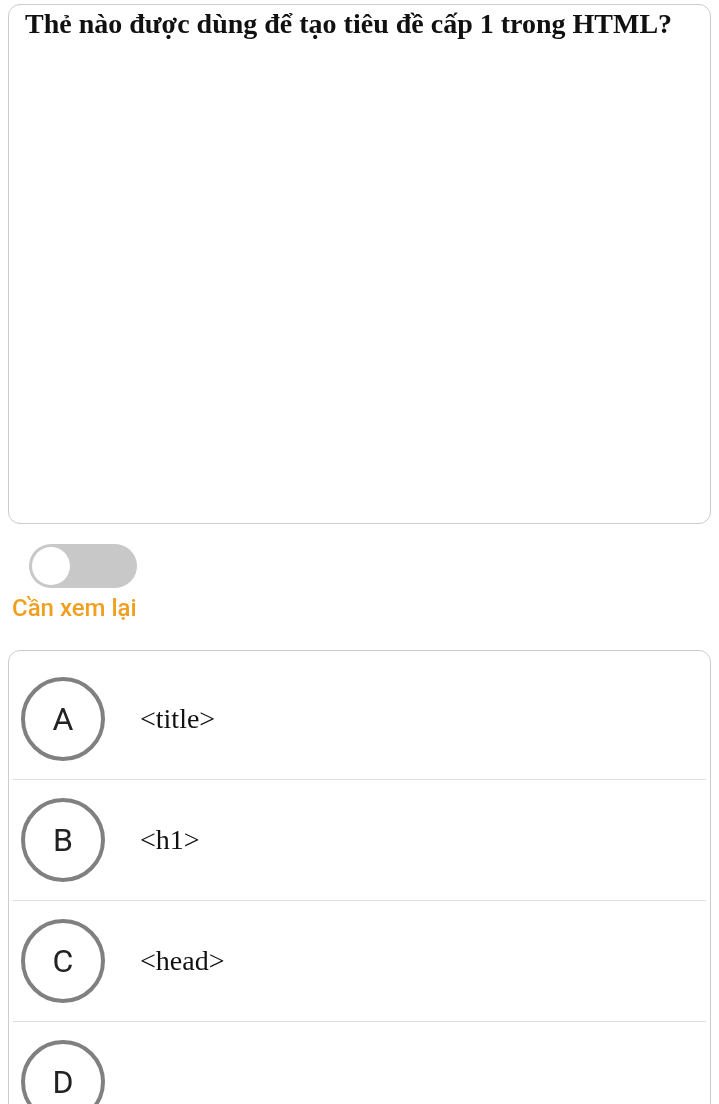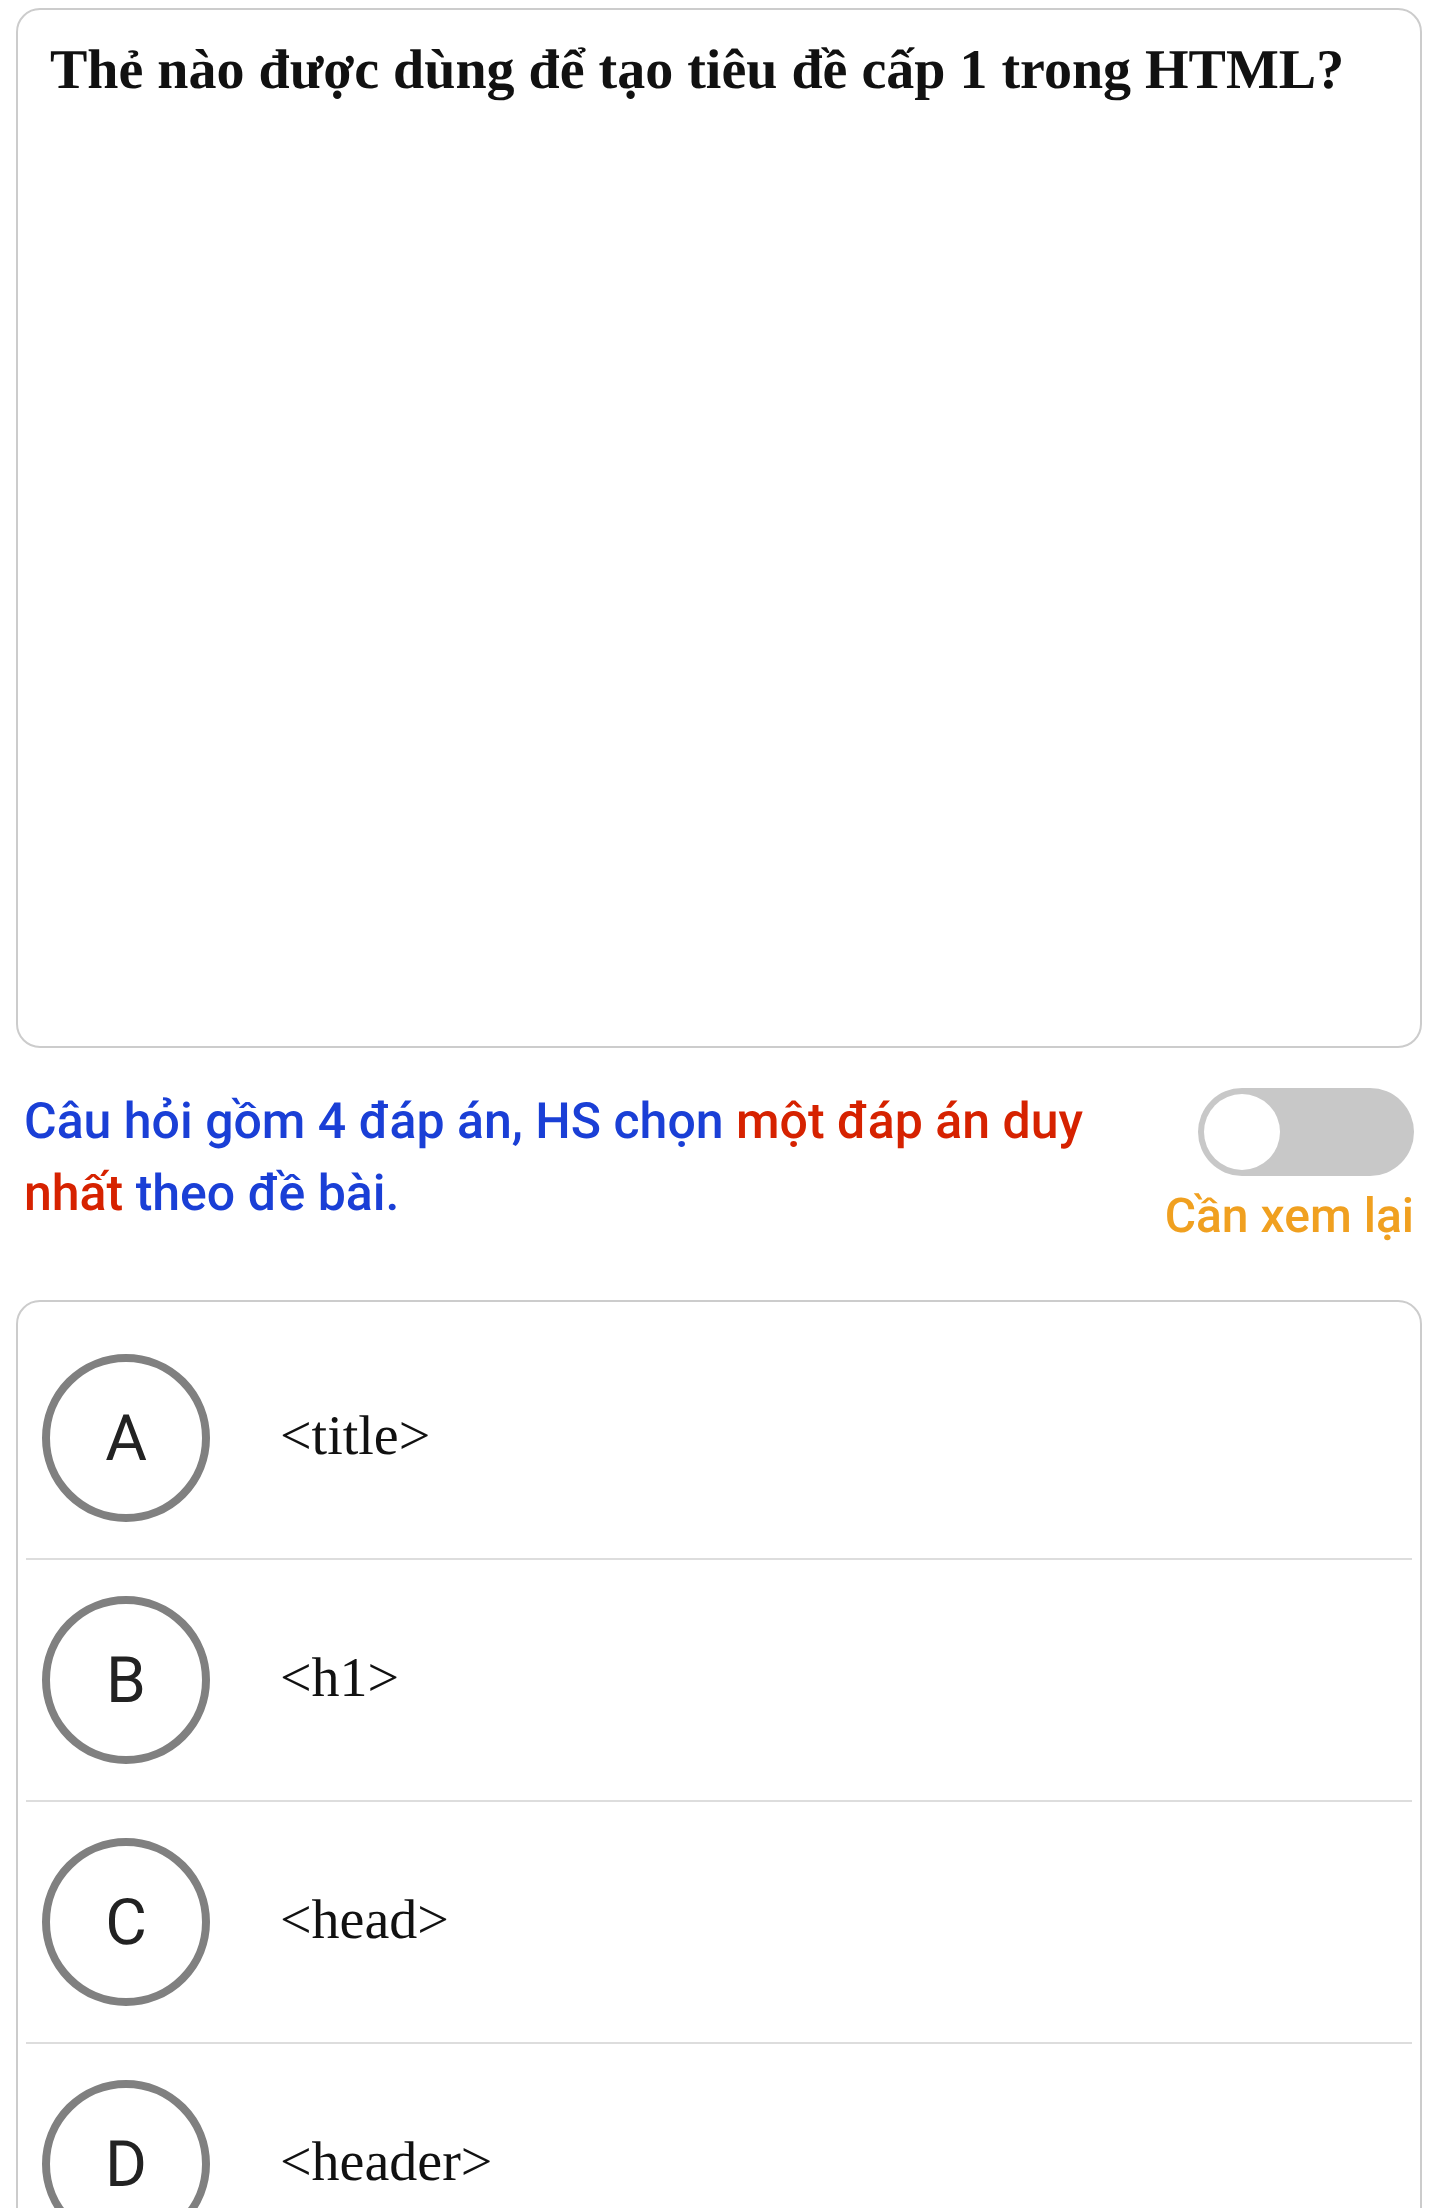--- a/index.html
+++ b/index.html
@@ -1,17 +1,17 @@
 <!DOCTYPE html>
 <html><head>
 <meta charset="utf-8">
 <style>
 * { margin: 0; padding: 0; box-sizing: border-box; }
 body { font-family: -apple-system, BlinkMacSystemFont, "Segoe UI", Roboto, sans-serif; background: #fff; width: 719px; }
-.question-box { border: 1px solid #ccc; border-radius: 12px; margin: 4px 8px; padding: 12px 16px; min-height: 520px; }
+.question-box { border: 1px solid #ccc; border-radius: 12px; margin: 4px 8px; padding: 0 16px; min-height: 520px; }
 .question-text { font-size: 28px; font-weight: 700; font-family: Georgia, 'Times New Roman', serif; color: #111; line-height: 1.35; }
 .instruction-row { display: flex; align-items: flex-start; justify-content: space-between; padding: 16px 12px 20px 12px; gap: 16px; }
 .instruction-text { font-size: 25px; font-weight: 500; line-height: 1.45; flex: 1; }
 .instruction-text .p1 { color: #1a3fd6; }
 .instruction-text .p2 { color: #d62200; }
 .instruction-text .p3 { color: #1a3fd6; }
 .toggle-wrap { display: flex; flex-direction: column; align-items: flex-end; justify-content: space-between; }
 .toggle { width: 108px; height: 44px; background: #c8c8c8; border-radius: 22px; position: relative; margin-bottom: 6px; cursor: pointer; }
 .toggle-knob { width: 38px; height: 38px; background: #fff; border-radius: 50%; position: absolute; top: 3px; left: 3px; }
 .toggle-label { font-size: 24px; color: #f0a020; font-weight: 500; }
@@ -22,23 +22,20 @@
 .answer-text { font-size: 28px; font-family: Georgia, 'Times New Roman', serif; color: #111; margin-left: 11px; }
 </style>
 </head>
 <body>
 
 <div class="question-box">
   <div class="question-text"> Thẻ nào được dùng để tạo tiêu đề cấp 1 trong HTML?</div>
 </div>
 
 <div class="instruction-row">
-  <div class="instruction-text">
-    <span class="p1">Câu hỏi gồm 4 đáp án, HS chọn </span><span class="p2">một đáp án duy nhất</span><span class="p3"> theo đề bài.</span>
-  </div>
   <div class="toggle-wrap">
     <div class="toggle">
       <div class="toggle-knob"></div>
     </div>
     <div class="toggle-label">Cần xem lại</div>
   </div>
 </div>
 
 <div class="answers-box">
   <div class="answer-item">
@@ -48,15 +45,14 @@
   <div class="answer-item">
     <div class="answer-circle">B</div>
     <div class="answer-text">&lt;h1&gt;</div>
   </div>
   <div class="answer-item">
     <div class="answer-circle">C</div>
     <div class="answer-text">&lt;head&gt;</div>
   </div>
   <div class="answer-item">
     <div class="answer-circle">D</div>
-    <div class="answer-text">&lt;header&gt;</div>
   </div>
 </div>
 
 </body></html>

